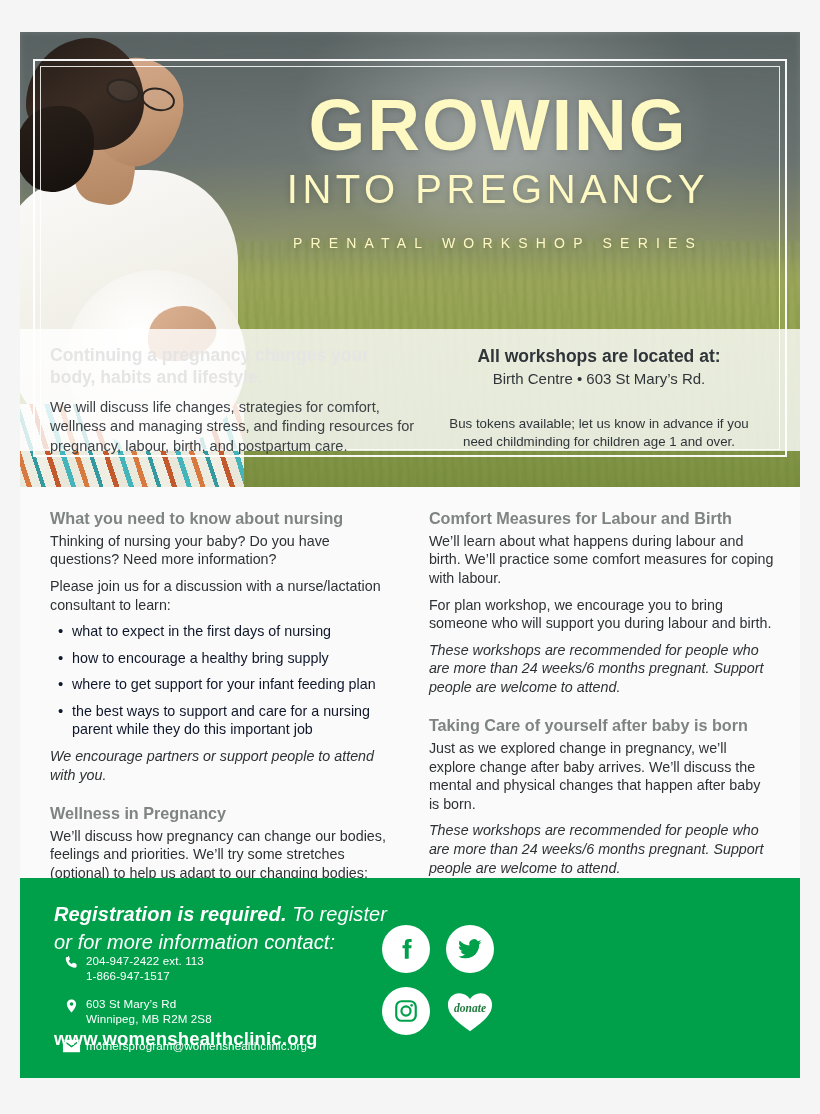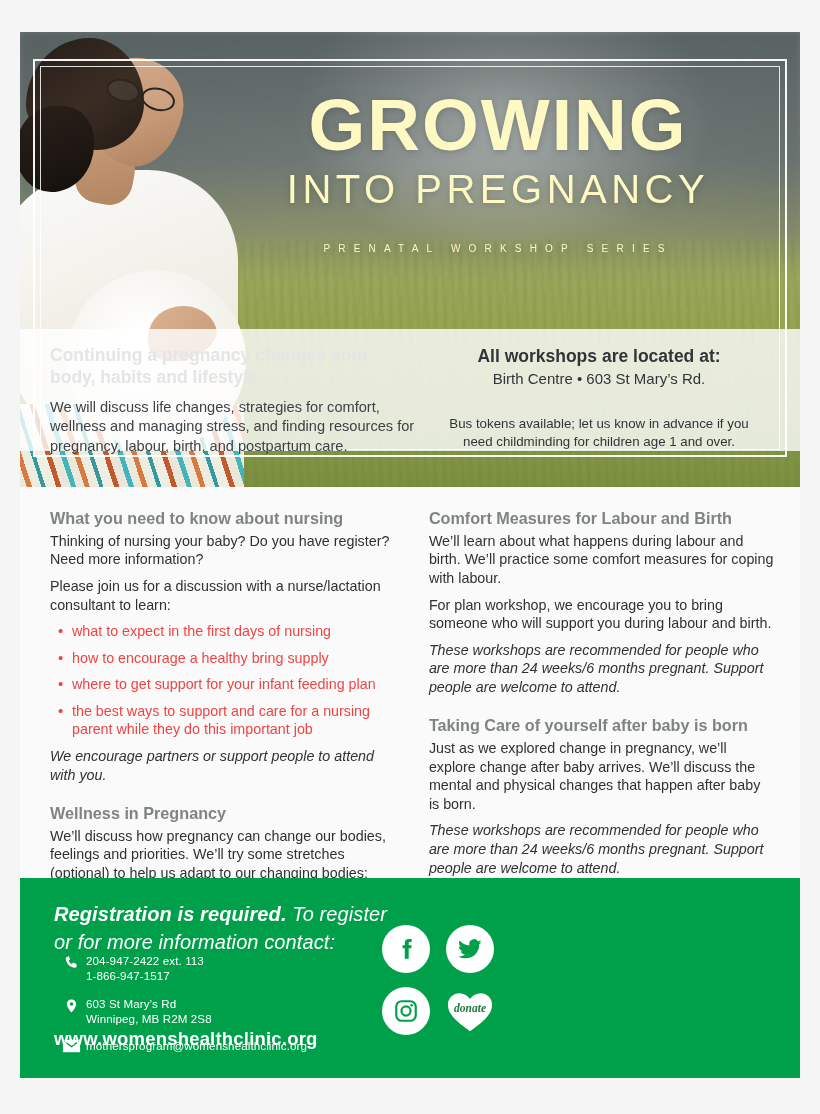--- a/index.html
+++ b/index.html
@@ -176,24 +176,24 @@
     line-height: .96;
   }
   .title-sub {
     font-size: 40px;
     font-weight: 300;
     letter-spacing: 4.5px;
     margin-top: 9px;
     line-height: 1;
   }
   .title-series {
-    font-size: 10px;
+    font-size: 14px;
     font-weight: 400;
     letter-spacing: 8.2px;
-    margin-top: 34px;
+    margin-top: 26px;
   }
 
   
   .info-band {
     position: absolute;
     left: 0; right: 0;
     top: 297px;
     height: 122px;
     background: rgba(255,255,255,0.80);
     display: flex;
@@ -269,21 +269,21 @@
     font-weight: 500;
   }
   ul.bullets {
     list-style: none;
     margin: 1px 0 6px 0;
   }
   ul.bullets li {
     position: relative;
     font-size: 14.3px;
     line-height: 1.30;
-    color: #ef4444;
+    color: #0f172a;
     padding-left: 22px;
     margin-bottom: 8px;
   }
   ul.bullets li:before {
     content: "•";
     position: absolute;
     left: 8px;
     top: -1px;
     font-size: 15px;
   }
@@ -400,21 +400,21 @@
         <div class="venue">Birth Centre • 603 St Mary’s Rd.</div>
         <div class="note">Bus tokens available; let us know in advance if you need childminding for children age 1 and over.</div>
       </div>
     </div>
   </div>
 
   <div class="body-wrap">
 
     <div class="col left">
       <h3 class="sec">What you need to know about nursing</h3>
-      <p>Thinking of nursing your baby? Do you have register? Need more information?</p>
+      <p>Thinking of nursing your baby? Do you have questions? Need more information?</p>
       <p>Please join us for a discussion with a nurse/lactation consultant to learn:</p>
       <ul class="bullets">
         <li>what to expect in the first days of nursing</li>
         <li>how to encourage a healthy bring supply</li>
         <li>where to get support for your infant feeding plan</li>
         <li>the best ways to support and care for a nursing parent while they do this important job</li>
       </ul>
       <p class="ital">We encourage partners or support people to attend with you.</p>
 
       <h3 class="sec gap">Wellness in Pregnancy</h3>

